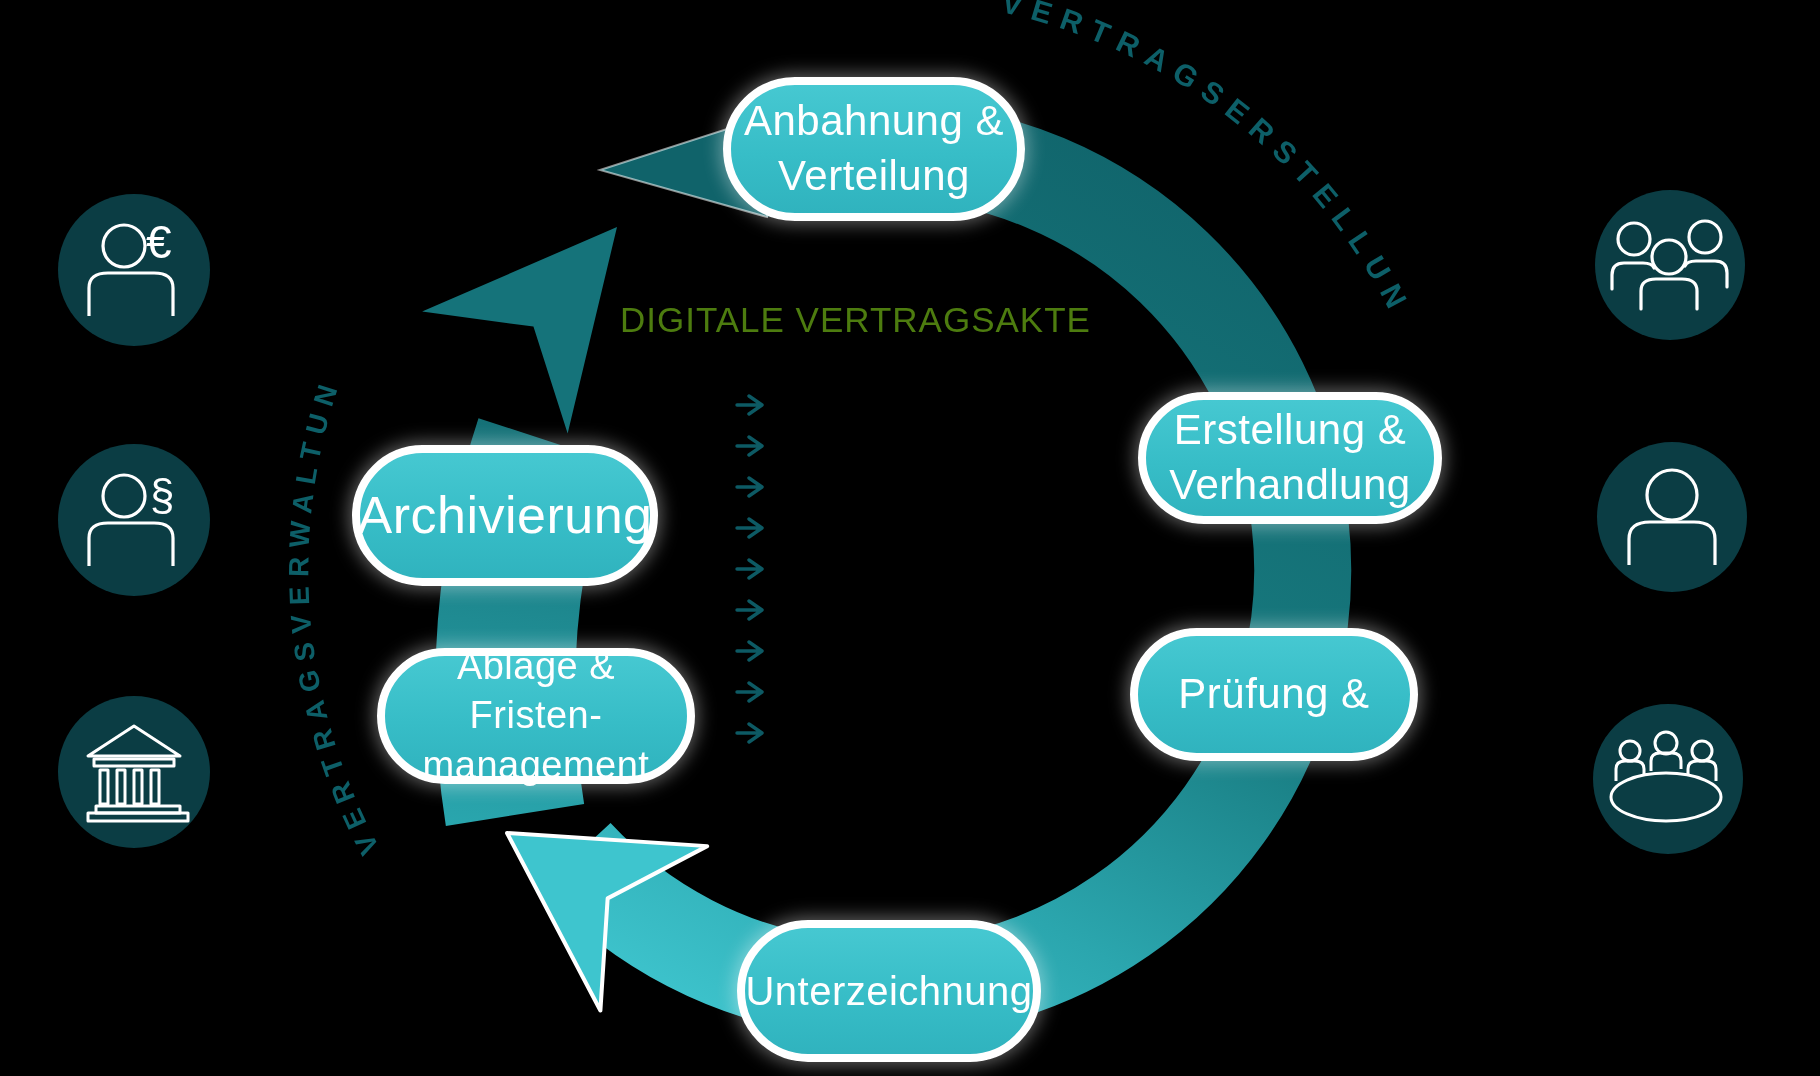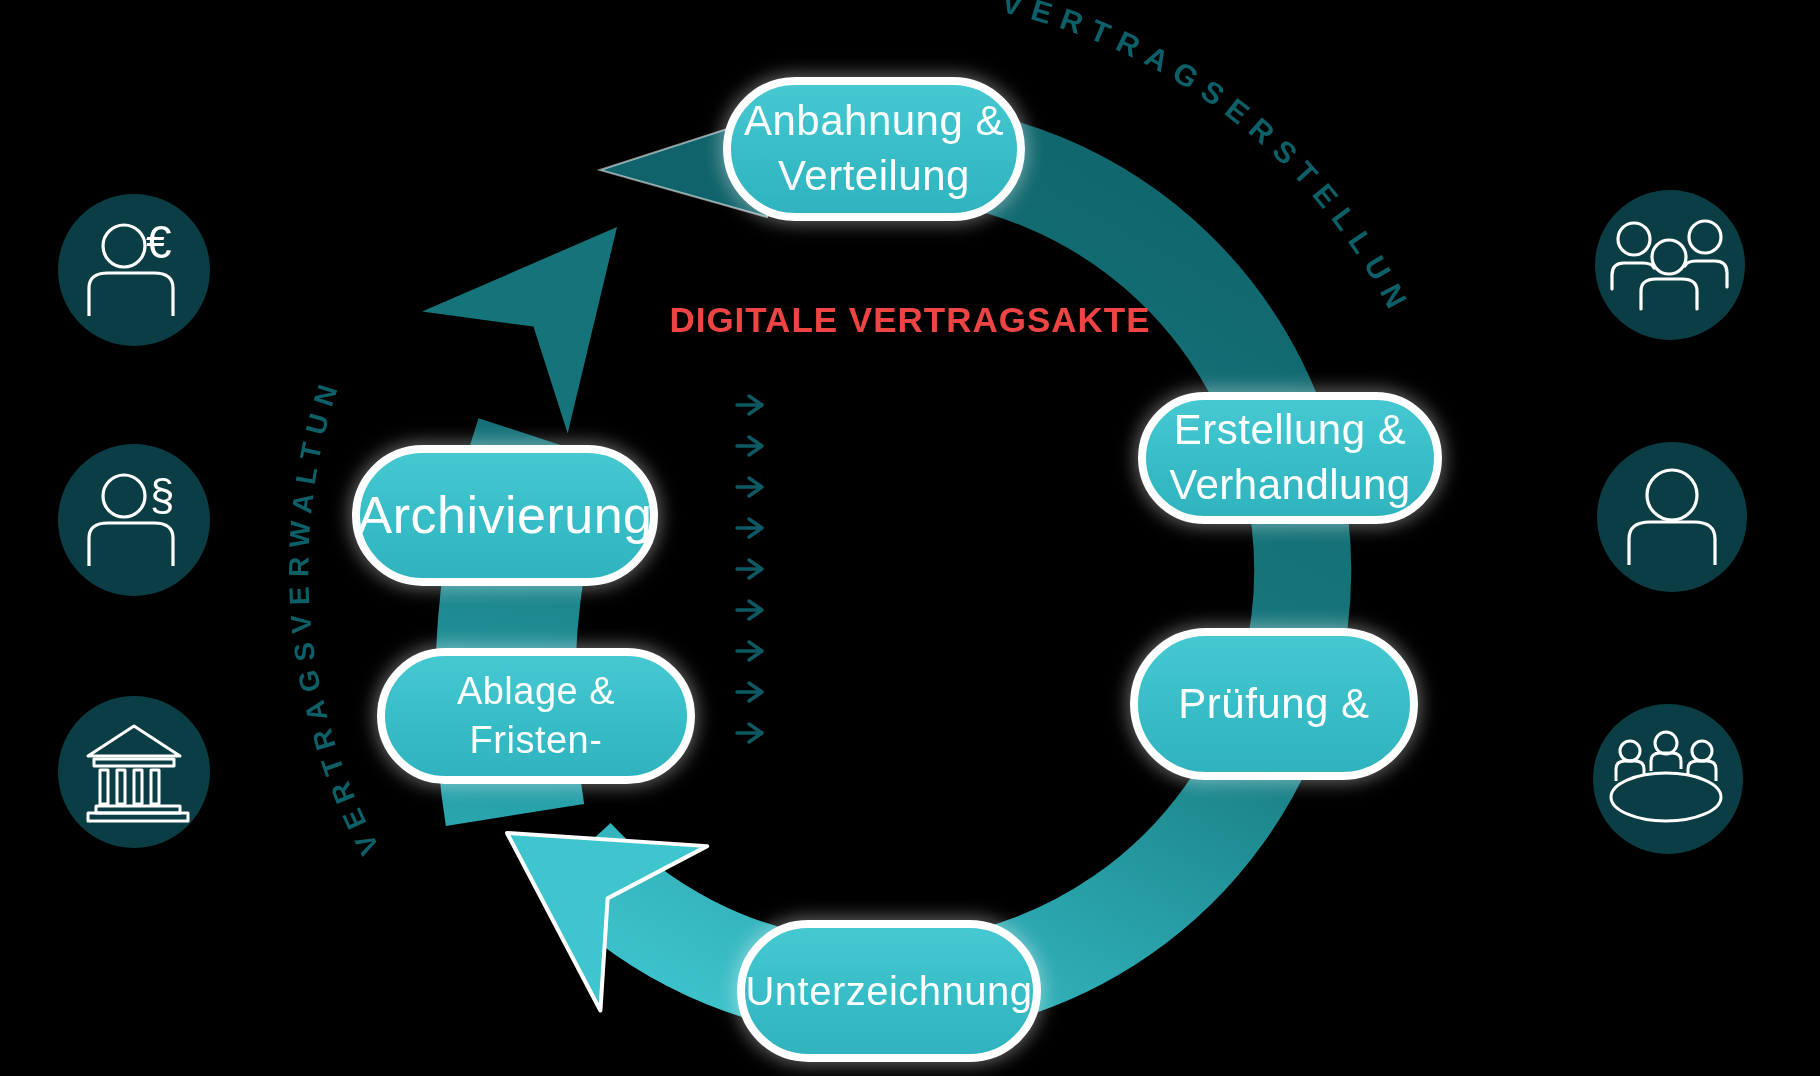--- a/index.html
+++ b/index.html
@@ -12,22 +12,22 @@
     position:absolute;box-sizing:border-box;
     display:flex;flex-direction:column;justify-content:center;align-items:center;
     background:linear-gradient(180deg,#46c8d1 0%,#37bdc7 55%,#30b3be 100%);
     border:8px solid #ffffff;border-radius:90px;
     box-shadow:0 0 18px 3px rgba(255,255,255,0.38);
     color:#ffffff;text-align:center;line-height:1.3;font-weight:400;
     letter-spacing:0.5px;
   }
   .pill span:empty{display:none;}
   #center-title{
-    position:absolute;left:620px;top:300px;width:580px;text-align:center;
-    font-size:35px;font-weight:700;letter-spacing:1px;color:#ef4444;
+    position:absolute;left:620px;top:300px;width:580px;
+    font-size:35px;font-weight:400;letter-spacing:1px;color:#4d7c0f;
   }
   .curved-label{font-weight:700;fill:#0d5f68;}
 </style>
 </head>
 <body>
 
 <div id="stage">
 
   <svg id="ring-svg" viewBox="0 0 1820 1076" xmlns="http://www.w3.org/2000/svg">
     <defs>
@@ -135,31 +135,32 @@
   <div class="pill" style="left:1138px;top:392px;width:304px;height:132px;font-size:42px;">
     <span>Erstellung &amp;</span>
     <span>Verhandlung</span>
   </div>
 
   <div class="pill" style="left:723px;top:77px;width:302px;height:144px;font-size:42px;">
     <span>Anbahnung &amp;</span>
     <span>Verteilung</span>
   </div>
 
-  <div class="pill" style="left:1130px;top:628px;width:288px;height:152px;font-size:42px;gap:17px;">
+  <div class="pill" style="left:1130px;top:628px;width:288px;height:133px;font-size:42px;gap:17px;">
     <span>Prüfung &amp;</span>
   </div>
 
   <div class="pill" style="left:737px;top:920px;width:304px;height:142px;font-size:40px;align-items:center;">
     <span>Unterzeichnung</span>
 
   </div>
 
   <div class="pill" style="left:377px;top:648px;width:318px;height:136px;font-size:38px;text-align:center;">
     <span>Ablage &amp; Fristen-</span>
+    <span>management</span>
   </div>
 
   <div class="pill" style="left:352px;top:445px;width:306px;height:141px;font-size:52px;">
     <span>Archivierung</span>
 
   </div>
 
 </div>
 
 </body></html>

